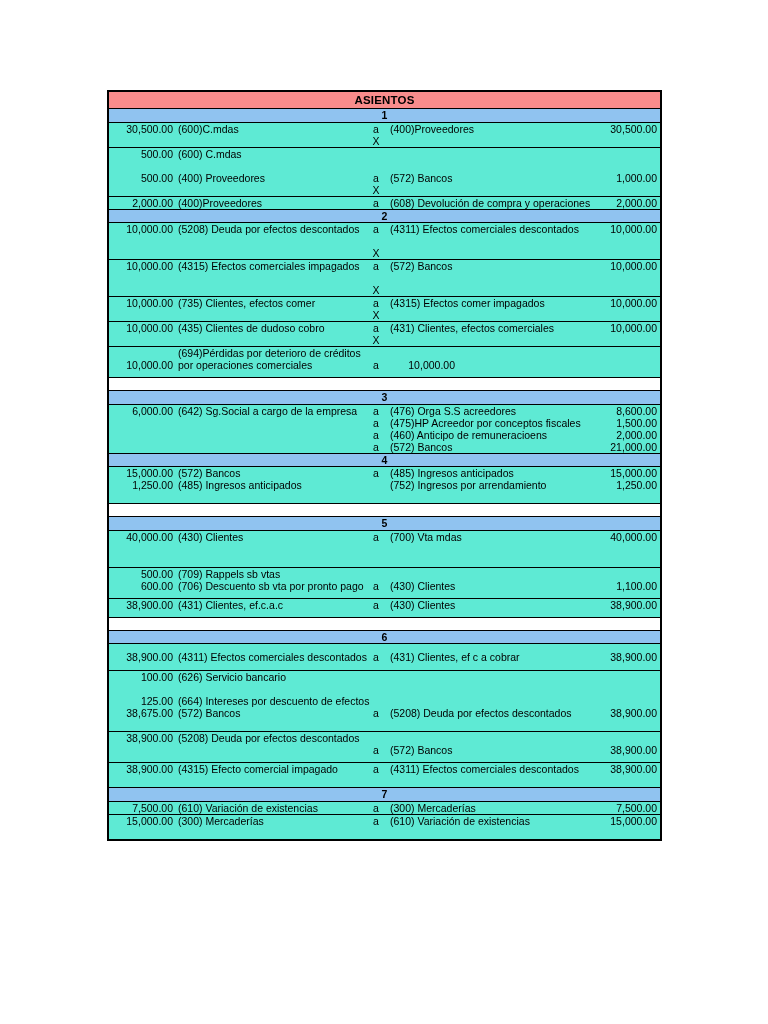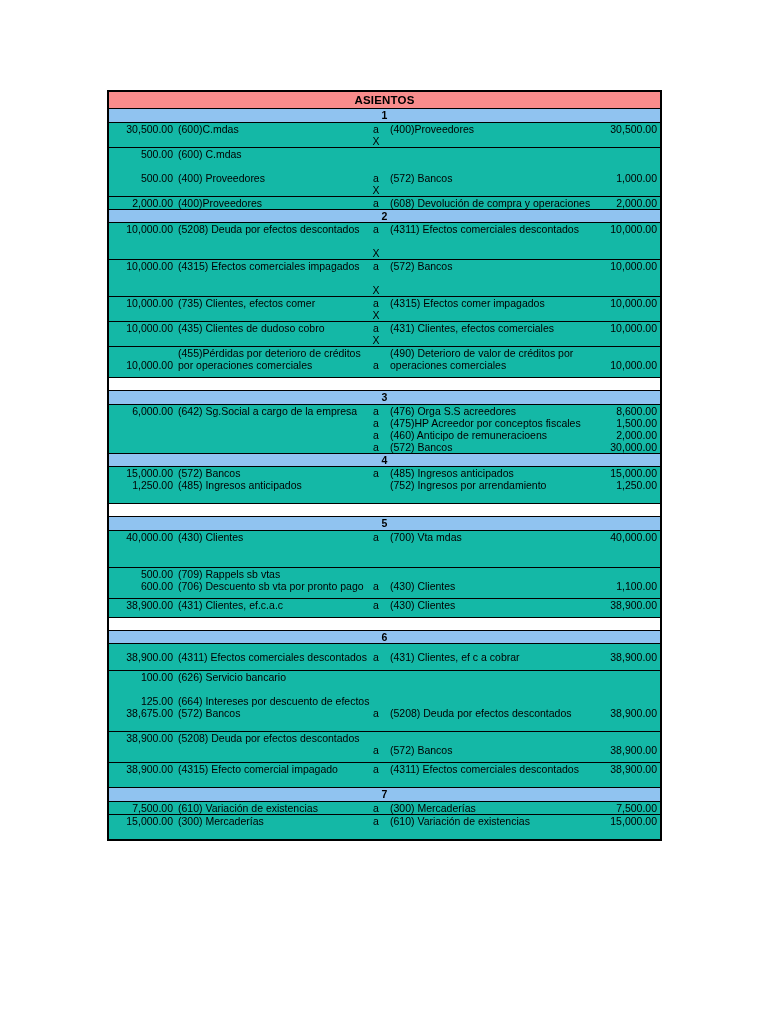--- a/index.html
+++ b/index.html
@@ -11,21 +11,21 @@
   html,body{margin:0;padding:0;}
   body{
     width:768px;height:1024px;background:#ffffff;position:relative;
     font-family:"Liberation Sans","DejaVu Sans",sans-serif;
     color:#000;
     -webkit-font-smoothing:antialiased;
   }
   .journal{
     position:absolute;left:107px;top:90px;width:555px;
     border:2px solid var(--line);
-    background:#14b8a6;
+    background:#5eead4;
     box-sizing:border-box;
     font-size:10.5px;
   }
   .title-bar{
     background:var(--header-bg);
     border-bottom:1.5px solid var(--line);
     height:16px;line-height:16px;
     text-align:center;font-weight:bold;font-size:11.5px;
     letter-spacing:.2px;
   }
@@ -192,25 +192,23 @@
           <div class="cell c-debit"></div>
           <div class="cell c-ddesc"></div>
           <div class="cell c-mid">X</div>
           <div class="cell c-cdesc"></div>
           <div class="cell c-credit"></div>
         </div>
       </div>
       <div class="block">
         <div class="row tall">
           <div class="cell c-debit">10,000.00</div>
-          <div class="cell c-ddesc">(455)Pérdidas por deterioro de créditos
+          <div class="cell c-ddesc">(694)Pérdidas por deterioro de créditos
 por operaciones comerciales</div>
           <div class="cell c-mid">a</div>
-          <div class="cell c-cdesc">(490) Deterioro de valor de créditos por
-operaciones comerciales</div>
           <div class="cell c-credit">10,000.00</div>
         </div>
         <div class="row half" style="min-height: 6px;">
           <div class="cell c-debit"></div>
           <div class="cell c-ddesc"></div>
           <div class="cell c-mid"></div>
           <div class="cell c-cdesc"></div>
           <div class="cell c-credit"></div>
         </div>
       </div>
@@ -236,21 +234,21 @@
           <div class="cell c-ddesc"></div>
           <div class="cell c-mid">a</div>
           <div class="cell c-cdesc">(460) Anticipo de remuneracioens</div>
           <div class="cell c-credit">2,000.00</div>
         </div>
         <div class="row">
           <div class="cell c-debit"></div>
           <div class="cell c-ddesc"></div>
           <div class="cell c-mid">a</div>
           <div class="cell c-cdesc">(572) Bancos</div>
-          <div class="cell c-credit">30,000.00</div>
+          <div class="cell c-credit">21,000.00</div>
         </div>
       </div>
       <div class="section-bar">4</div>
       <div class="block">
         <div class="row">
           <div class="cell c-debit">15,000.00</div>
           <div class="cell c-ddesc">(572) Bancos</div>
           <div class="cell c-mid">a</div>
           <div class="cell c-cdesc">(485) Ingresos anticipados</div>
           <div class="cell c-credit">15,000.00</div>

